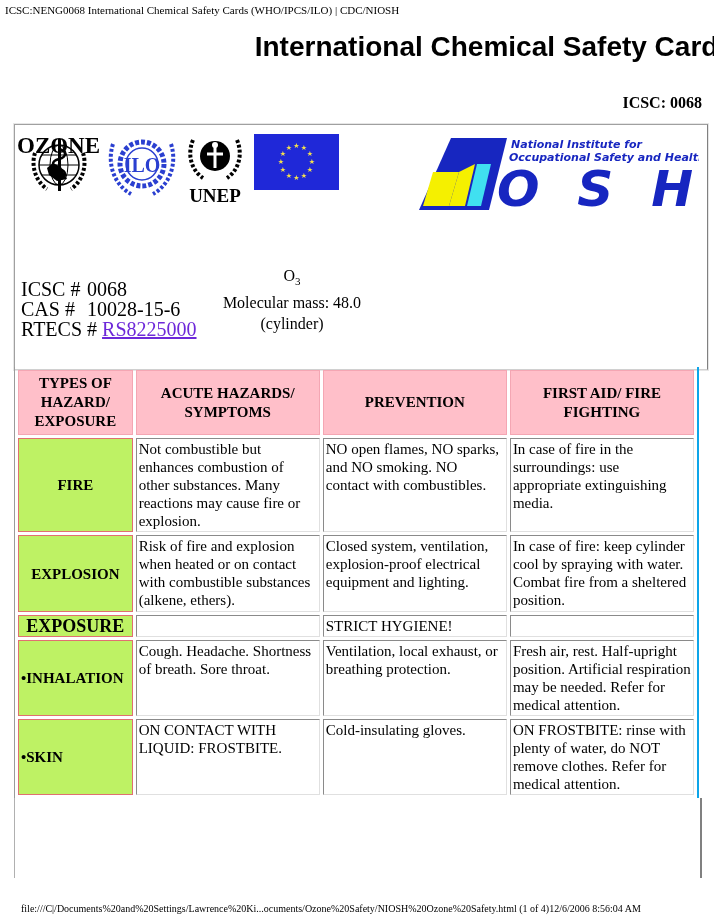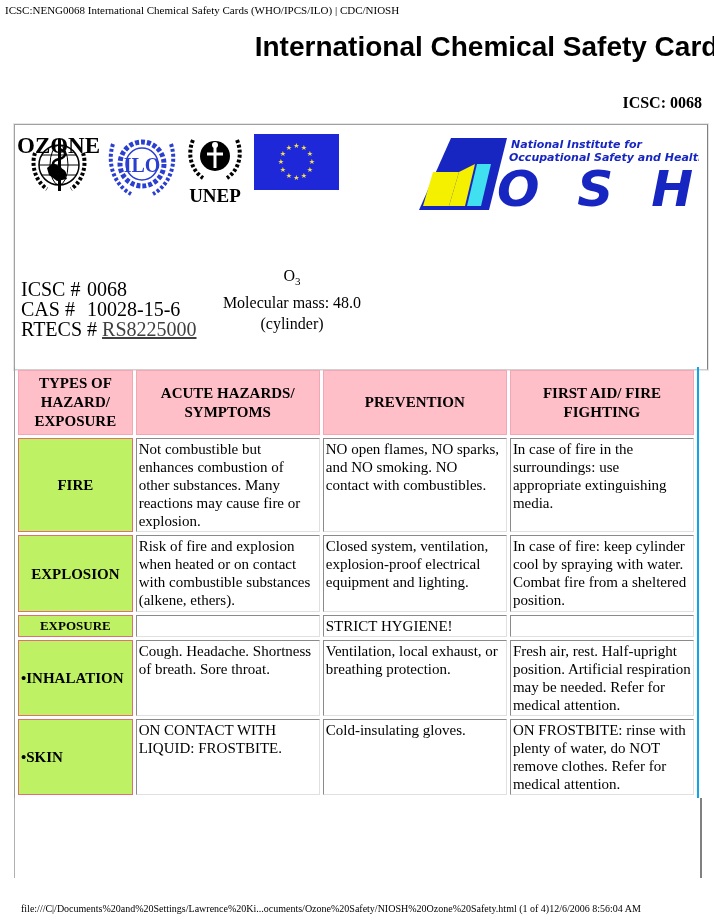--- a/index.html
+++ b/index.html
@@ -33,21 +33,21 @@
   .logo-ilo { left: 92px; top: 7px; width: 70px; height: 66px; }
   .logo-unep { left: 170px; top: 7px; width: 60px; height: 76px; }
   .logo-eu { left: 239px; top: 9px; width: 85px; height: 56px; background: #1f28d8; }
   .logo-niosh { left: 404px; top: 9px; width: 280px; height: 76px; }
   .formula-block {
     position: absolute; left: 0; width: 554px; top: 96px; text-align: center; font-size: 16px; line-height: 21px; margin-top: 44px;
   }
   .formula-block sub { font-size: 11px; }
   .id-block { position: absolute; left: 6px; top: 154px; font-size: 20px; line-height: 20px; }
   .id-row span.lbl { display: inline-block; width: 66px; }
-  .id-row a { color: #404040; text-decoration: underline; }
+  .id-row a { color: #6d28d9; text-decoration: underline; }
   .review-line { margin-top: 2px; }
   .haz-table {
     position: absolute; left: 14px; top: 367px; width: 685px;
     border-collapse: separate; border-spacing: 3px;
     border-left: 1px solid #9a9a9a; border-right: 2px solid #0ea5e9;
     font-size: 15px; line-height: 18px;
   }
   .haz-table td {
     border: 1px solid #8a8a8a; border-right-color: #e0e0e0; border-bottom-color: #e0e0e0;
     vertical-align: top; padding: 1px 2px;
@@ -55,21 +55,21 @@
   .haz-table td.hdr {
     background: #ffbfc9; font-weight: bold; text-align: center; vertical-align: middle;
     font-size: 15px; line-height: 19px; padding: 3px 2px;
     border-color: #f4a6b3;
   }
   .haz-table td.type {
     background: #bef264; font-weight: bold; text-align: center; vertical-align: middle;
     font-size: 15px; border-color: #e07070;
   }
   .haz-table td.type.left { text-align: left; }
-  .haz-table td.type.exposure { font-size: 13px; }
+  .haz-table td.type.exposure { font-size: 18px; }
   .page-bottom-lines {
     position: absolute; left: 14px; top: 810px; width: 685px; height: 66px;
     border-left: 1px solid #b0b0b0; border-right: 2px solid #808080;
   }
   .print-footer {
     position: absolute; left: 21px; top: 903px; font-size: 10px;
   }
 </style>
 </head>
 <body>

